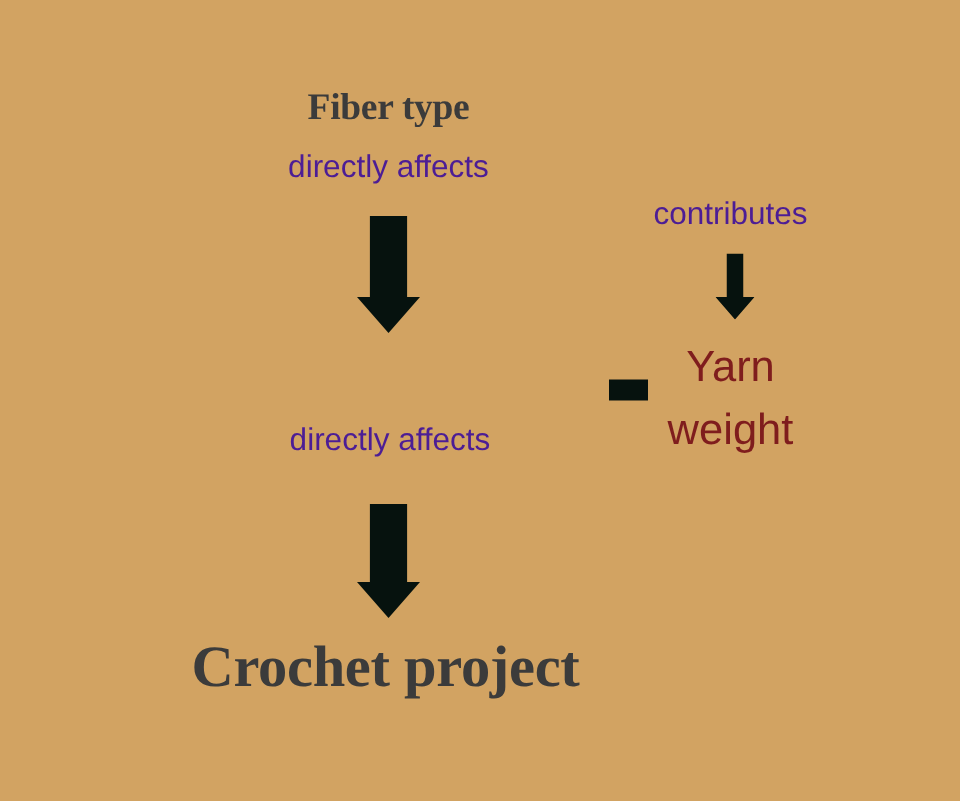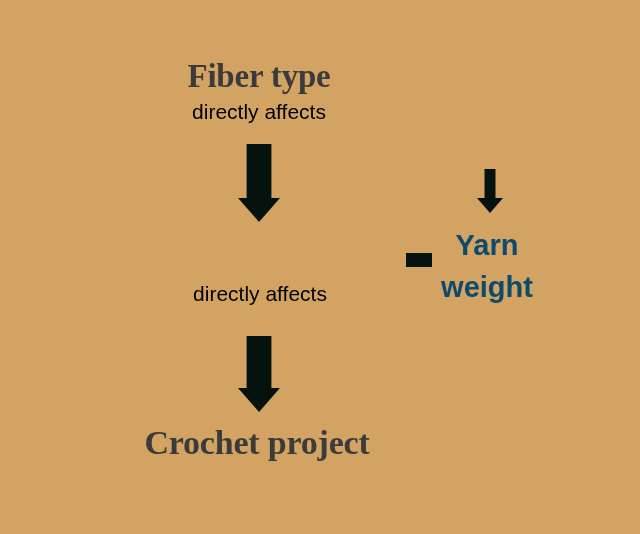--- a/index.html
+++ b/index.html
@@ -29,37 +29,37 @@
   .node-title {
     font-family: "Liberation Serif", serif;
     font-weight: bold;
     color: #3b3b3b;
     line-height: 1.05;
     letter-spacing: -0.2px;
   }
   .node-sub {
     font-family: "Liberation Sans", sans-serif;
     font-weight: normal;
-    color: #000000;
+    color: #4c1d95;
     line-height: 1.15;
   }
   .node-plain {
     font-family: "Liberation Sans", sans-serif;
-    font-weight: bold;
-    color: #0c4a6e;
+    font-weight: normal;
+    color: #7f1d1d;
     line-height: 1.45;
     white-space: normal;
   }
 
   
   #n-fiber-type {
     left: 139px;
     top: 59px;
     width: 240px;
-    font-size: 33px;
+    font-size: 25px;
   }
   #l-fiber-affects {
     left: 139px;
     top: 100px;
     width: 240px;
     font-size: 21px;
   }
 
   #n-ply {
     left: 407px;
@@ -91,21 +91,21 @@
     left: 422px;
     top: 224px;
     width: 130px;
     font-size: 29px;
   }
 
   #n-crochet-project {
     left: 117px;
     top: 425px;
     width: 280px;
-    font-size: 34px;
+    font-size: 39px;
   }
 
   
   .arrow {
     position: absolute;
     display: block;
   }
   #arrow-fiber-to-yarn {
     left: 238px;
     top: 144px;
@@ -130,20 +130,21 @@
 </head>
 <body>
 
 <div id="canvas">
 
   <div class="node node-title" id="n-fiber-type">Fiber type</div>
 
   <div class="node node-sub" id="l-fiber-affects">directly affects</div>
 
 
+  <div class="node node-sub" id="l-ply-contributes">contributes</div>
 
   <svg class="arrow" id="arrow-fiber-to-yarn" width="42" height="78" viewBox="0 0 42 78">
     <path d="M 8.6 0 L 33.4 0 L 33.4 54 L 42 54 L 21 78 L 0 54 L 8.6 54 Z" fill="#06120e"></path>
   </svg>
 
   <svg class="arrow" id="arrow-ply-to-weight" width="26" height="44" viewBox="0 0 26 44">
     <path d="M 7.5 0 L 18.5 0 L 18.5 29 L 26 29 L 13 44 L 0 29 L 7.5 29 Z" fill="#06120e"></path>
   </svg>
 
 

